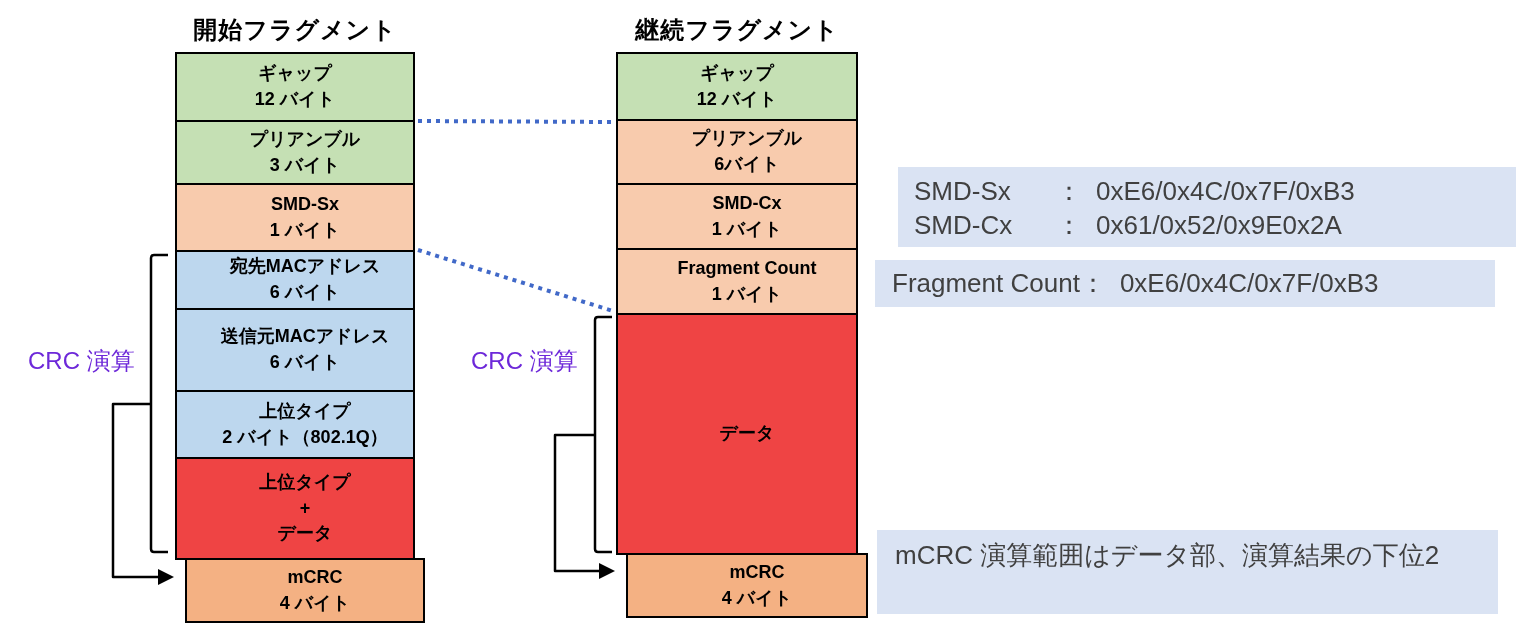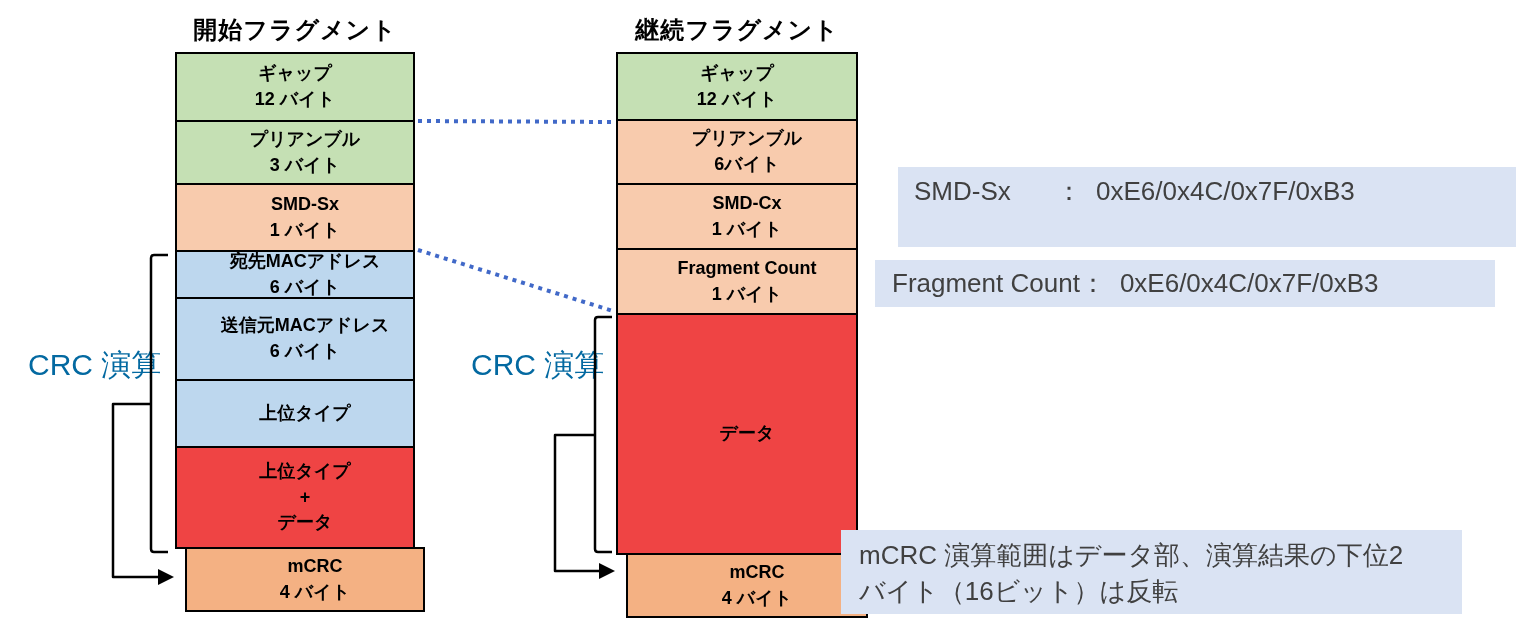--- a/index.html
+++ b/index.html
@@ -23,35 +23,35 @@
   .frow{display:flex;flex-direction:column;justify-content:center;align-items:center;
     width:100%;border:2px solid var(--line_black);font-size:18px;font-weight:bold;
     line-height:1.42;text-align:center;color:#000;}
   .frow + .frow{margin-top:-2px;padding-left:20px;}
   .c-green{background:var(--green);}
   .c-olight{background:var(--orange_light);}
   .c-blue{background:var(--blue_block);}
   .c-white{background:#ef4444;}
   .c-odark{background:var(--orange_dark);margin-left:10px;}
 
-  .crc-label{position:absolute;font-size:30px;color:#0369a1;white-space:nowrap;}
+  .crc-label{position:absolute;font-size:24px;color:#6d28d9;white-space:nowrap;}
   #crc-label-left{left:28px;top:345px;}
   #crc-label-right{left:471px;top:345px;}
 
   .overlay{position:absolute;left:0;top:0;pointer-events:none;}
 
   .info-box{position:absolute;background:var(--info_bg);color:var(--text_dark);
     font-size:26px;}
   #smd-box{left:870px;top:167px;width:618px;height:80px;padding:7px 0 0 16px;margin-left:28px;}
   .ib-line{line-height:34px;white-space:nowrap;}
   .ib-label{display:inline-block;width:142px;}
   .ib-val{margin-left:14px;}
   #fragment-box{left:875px;top:260px;width:620px;height:47px;display:flex;
     align-items:center;padding-left:17px;white-space:nowrap;}
-  #mcrc-note-box{left:841px;top:530px;width:621px;height:84px;padding:7px 0 0 18px;}
+  #mcrc-note-box{left:877px;top:530px;width:621px;height:84px;padding:7px 0 0 18px;}
   .note-line{line-height:36px;white-space:nowrap;}
 </style>
 </head>
 <body>
 
 <div class="canvas">
 
   <div class="stack-title" id="title-left">開始フラグメント</div>
   <div class="stack-title" id="title-right">継続フラグメント</div>
 
@@ -61,30 +61,31 @@
       <span>12 バイト</span>
     </div>
     <div class="frow c-green" style="height:65px">
       <span>プリアンブル</span>
       <span>3 バイト</span>
     </div>
     <div class="frow c-olight" style="height:69px">
       <span>SMD-Sx</span>
       <span>1 バイト</span>
     </div>
-    <div class="frow c-blue" style="height:49px">
+    <div class="frow c-blue" style="height:60px">
       <span>宛先MACアドレス</span>
       <span>6 バイト</span>
     </div>
     <div class="frow c-blue" style="height:84px">
       <span>送信元MACアドレス</span>
       <span>6 バイト</span>
     </div>
     <div class="frow c-blue" style="height:69px">
       <span>上位タイプ</span>
+      <span>2 バイト（802.1Q）</span>
     </div>
     <div class="frow c-white" style="height:103px">
       <span>上位タイプ</span>
       <span>+</span>
       <span>データ</span>
     </div>
     <div class="frow c-odark" style="height:65px">
       <span>mCRC</span>
       <span>4 バイト</span>
     </div>
@@ -131,26 +132,28 @@
 
     <path d="M612,317 H598 Q595,317 595,320 V549 Q595,552 598,552 H612" fill="none" stroke="#000" stroke-width="2.5" stroke-linejoin="round"></path>
     <path d="M595,435 H555 V571 H601" fill="none" stroke="#000" stroke-width="2.5" stroke-linejoin="round"></path>
     <polygon points="599,563 615,571 599,579" fill="#000"></polygon>
   </svg>
 
   <div class="info-box" id="smd-box">
     <div class="ib-line">
       <span class="ib-label">SMD-Sx</span><span>：</span><span class="ib-val">0xE6/0x4C/0x7F/0xB3</span>
     </div>
+    <div class="ib-line">
+      <span class="ib-label">SMD-Cx</span><span>：</span><span class="ib-val">0x61/0x52/0x9E0x2A</span>
+    </div>
   </div>
 
   <div class="info-box" id="fragment-box">
     <span>Fragment Count</span>
       <span>：</span>
       <span class="ib-val">0xE6/0x4C/0x7F/0xB3</span>
   </div>
 
   <div class="info-box" id="mcrc-note-box">
     <div class="note-line">mCRC 演算範囲はデータ部、演算結果の下位2</div>
-    <div class="note-line">バイト（16ビット）は反転</div>
   </div>
 
 </div>
 
 </body></html>

